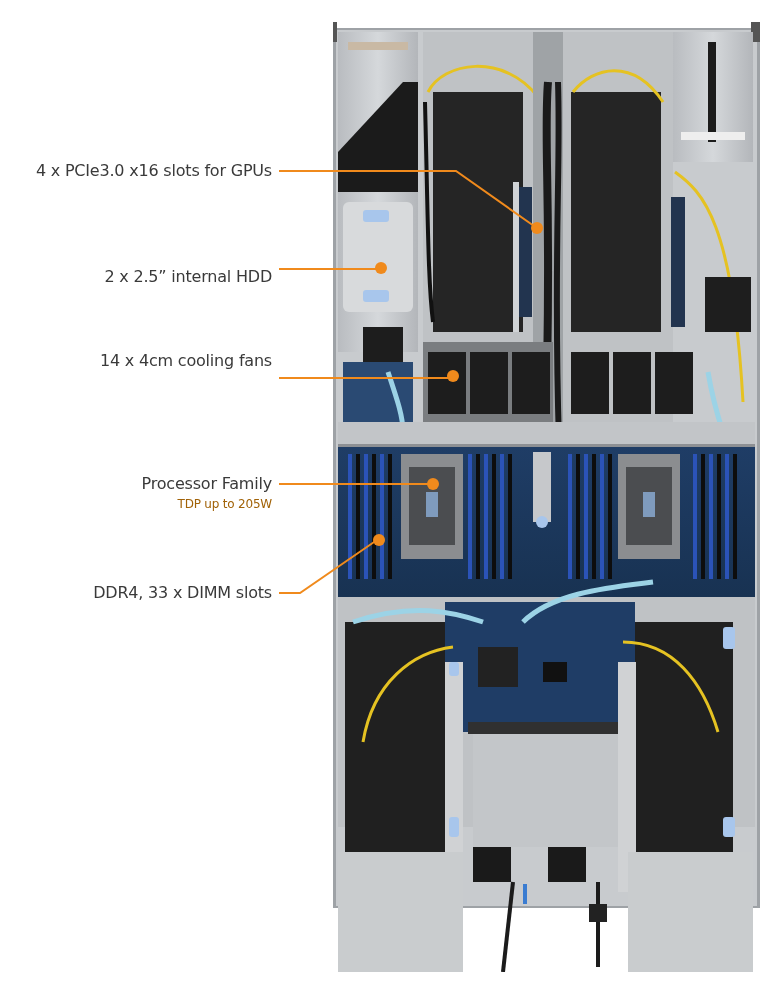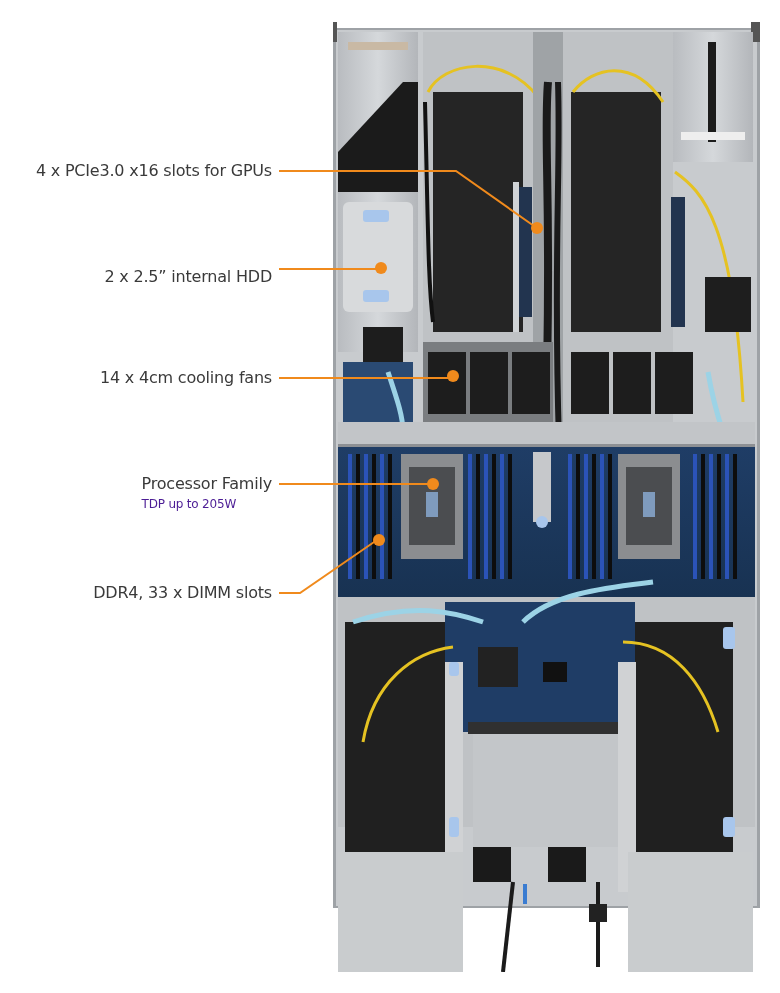--- a/index.html
+++ b/index.html
@@ -2,28 +2,28 @@
 <html><head>
 <meta charset="utf-8">
 <style>
   * { box-sizing: border-box; margin: 0; padding: 0; }
   html, body { width: 780px; height: 993px; background: #ffffff; overflow: hidden; }
   body { position: relative; font-family: "DejaVu Sans", "Liberation Sans", sans-serif; }
 
   .label {
     position: absolute;
     right: 508px;
-    text-align: left;
+    text-align: right;
     color: #3a3a3a;
     font-size: 16px;
     line-height: 22px;
     white-space: nowrap;
     letter-spacing: -0.2px;
   }
-  .label .sub { display:block; color:#4c1d95; font-size:12px; line-height:18px; }
+  .label .sub { display:block; color:#a16207; font-size:12px; line-height:18px; }
 
   svg.overlay { position: absolute; left: 0; top: 0; width: 780px; height: 993px; pointer-events: none; }
 
   .chassis { position: absolute; left: 333px; top: 22px; width: 427px; height: 950px; }
 </style>
 </head>
 <body>
 
 <svg class="chassis" viewBox="0 0 427 950" xmlns="http://www.w3.org/2000/svg">
   <defs>
@@ -180,21 +180,21 @@
 </svg>
 
 <div class="label" style="top:160px">
   <span>4 x PCIe3.0 x16 slots for GPUs</span>
 </div>
 
 <div class="label" style="top:266px">
   <span>2 x 2.5” internal HDD</span>
 </div>
 
-<div class="label" style="top:367px">
+<div class="label" style="top:350px">
   <span>14 x 4cm cooling fans</span>
 </div>
 
 <div class="label" style="top:473px">
   <span style="display:block">Processor Family</span>
   <span class="sub">TDP up to 205W</span>
 </div>
 
 <div class="label" style="top:582px">
   <span style="display:block">DDR4, 33 x DIMM slots</span>

